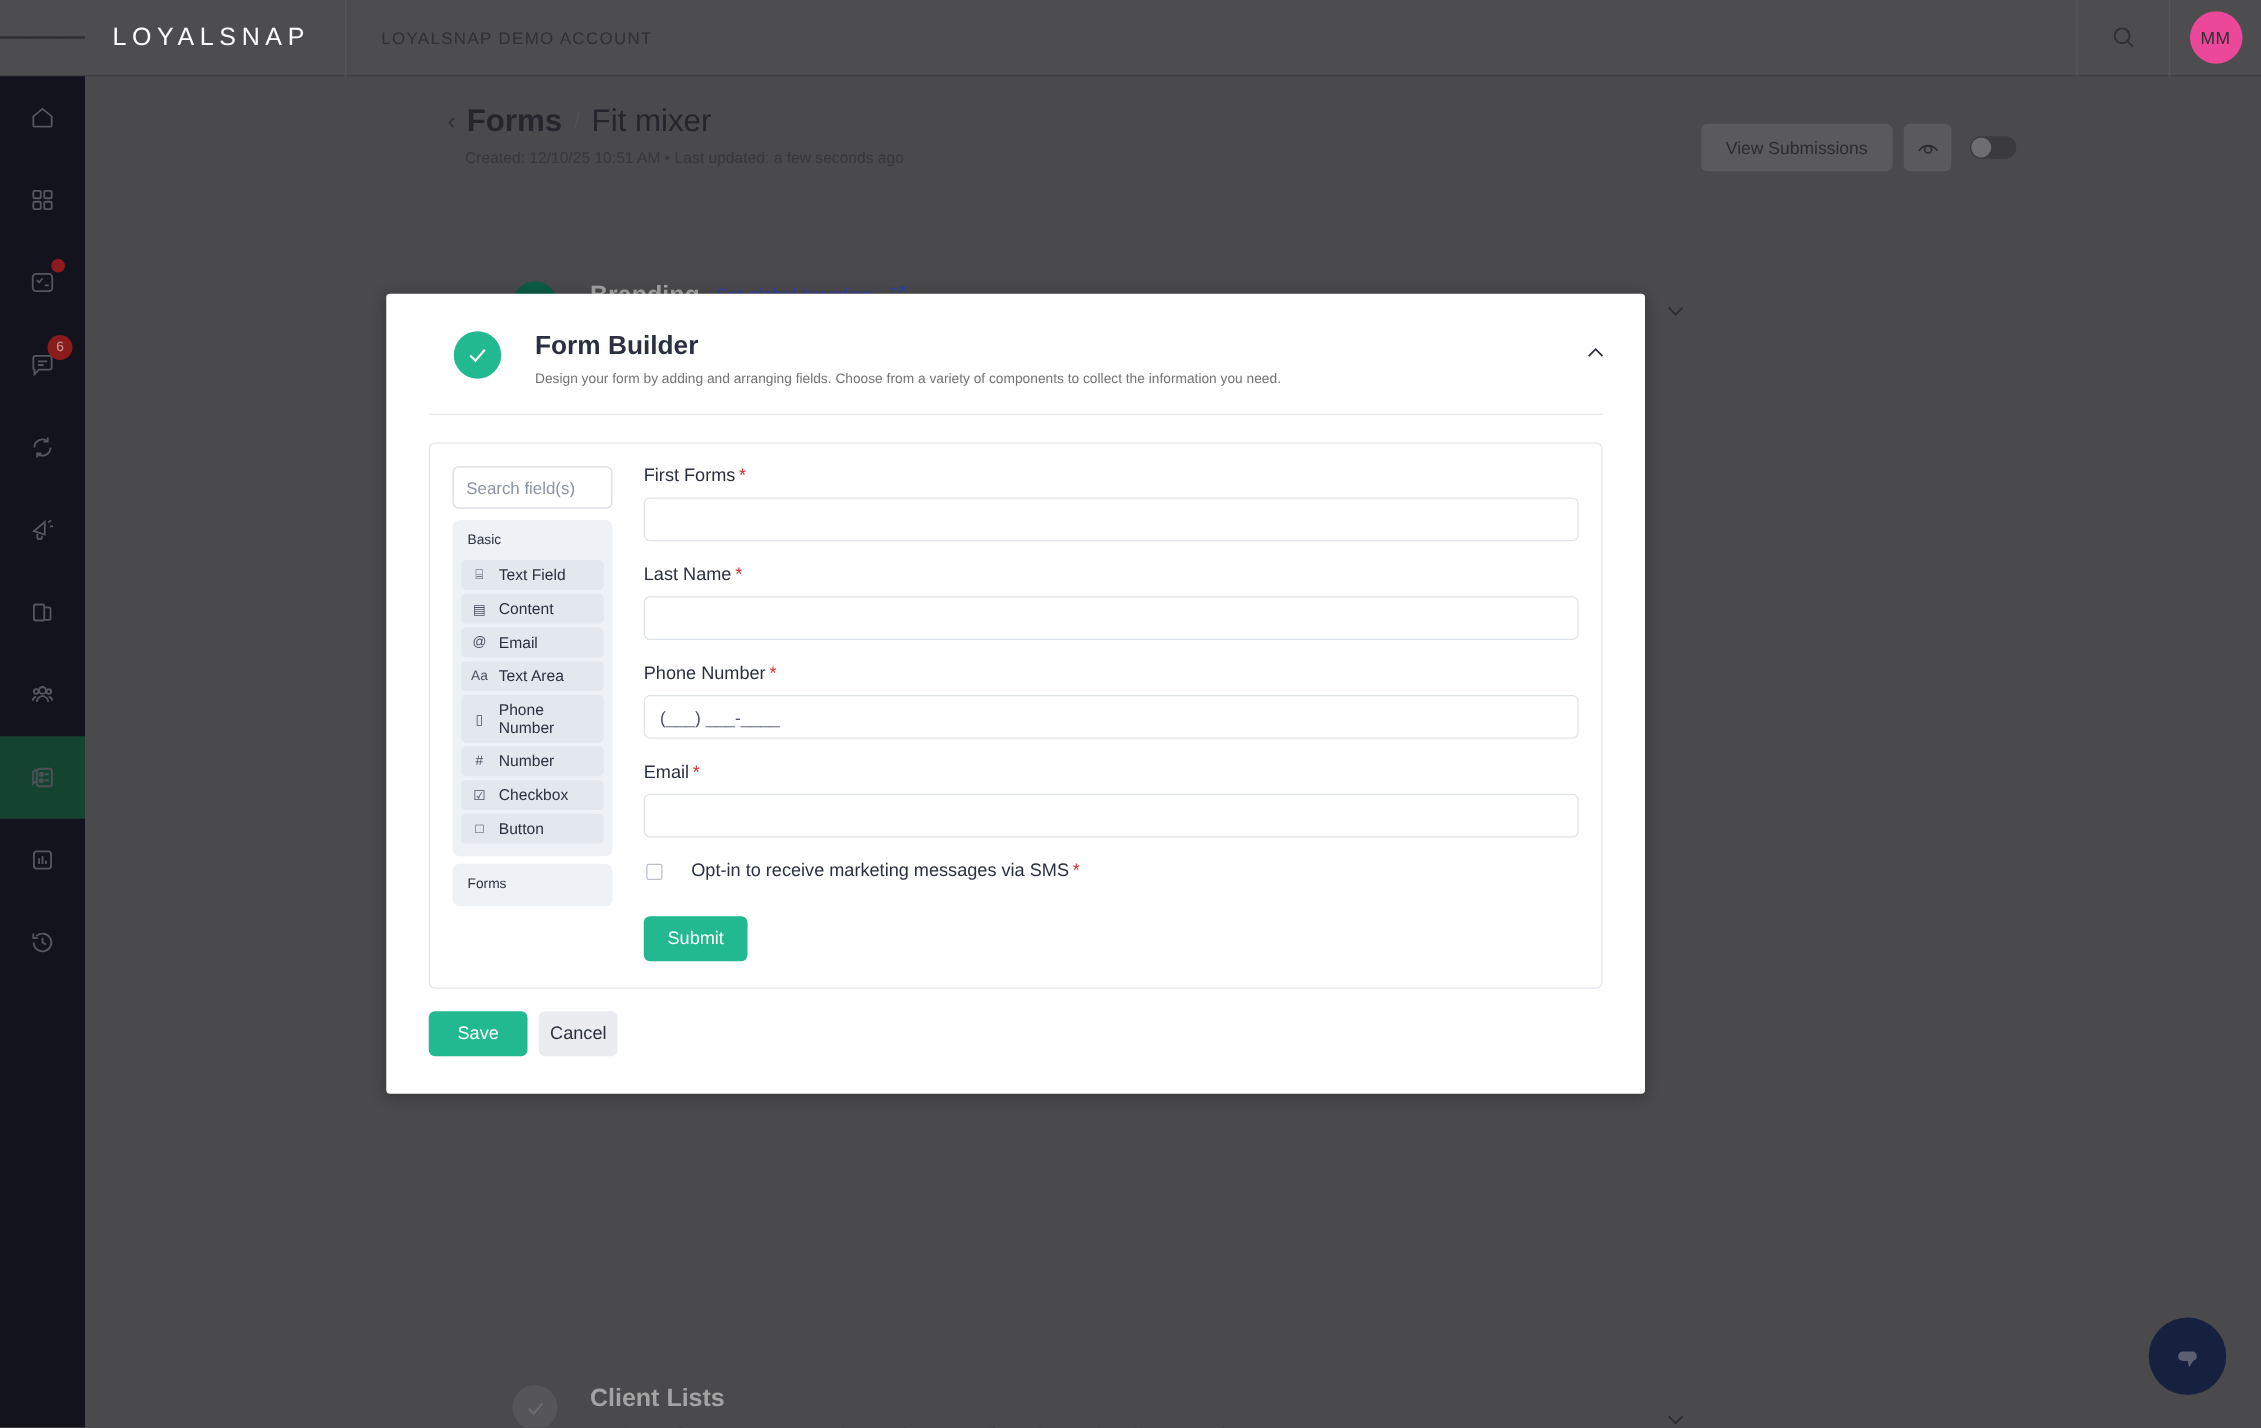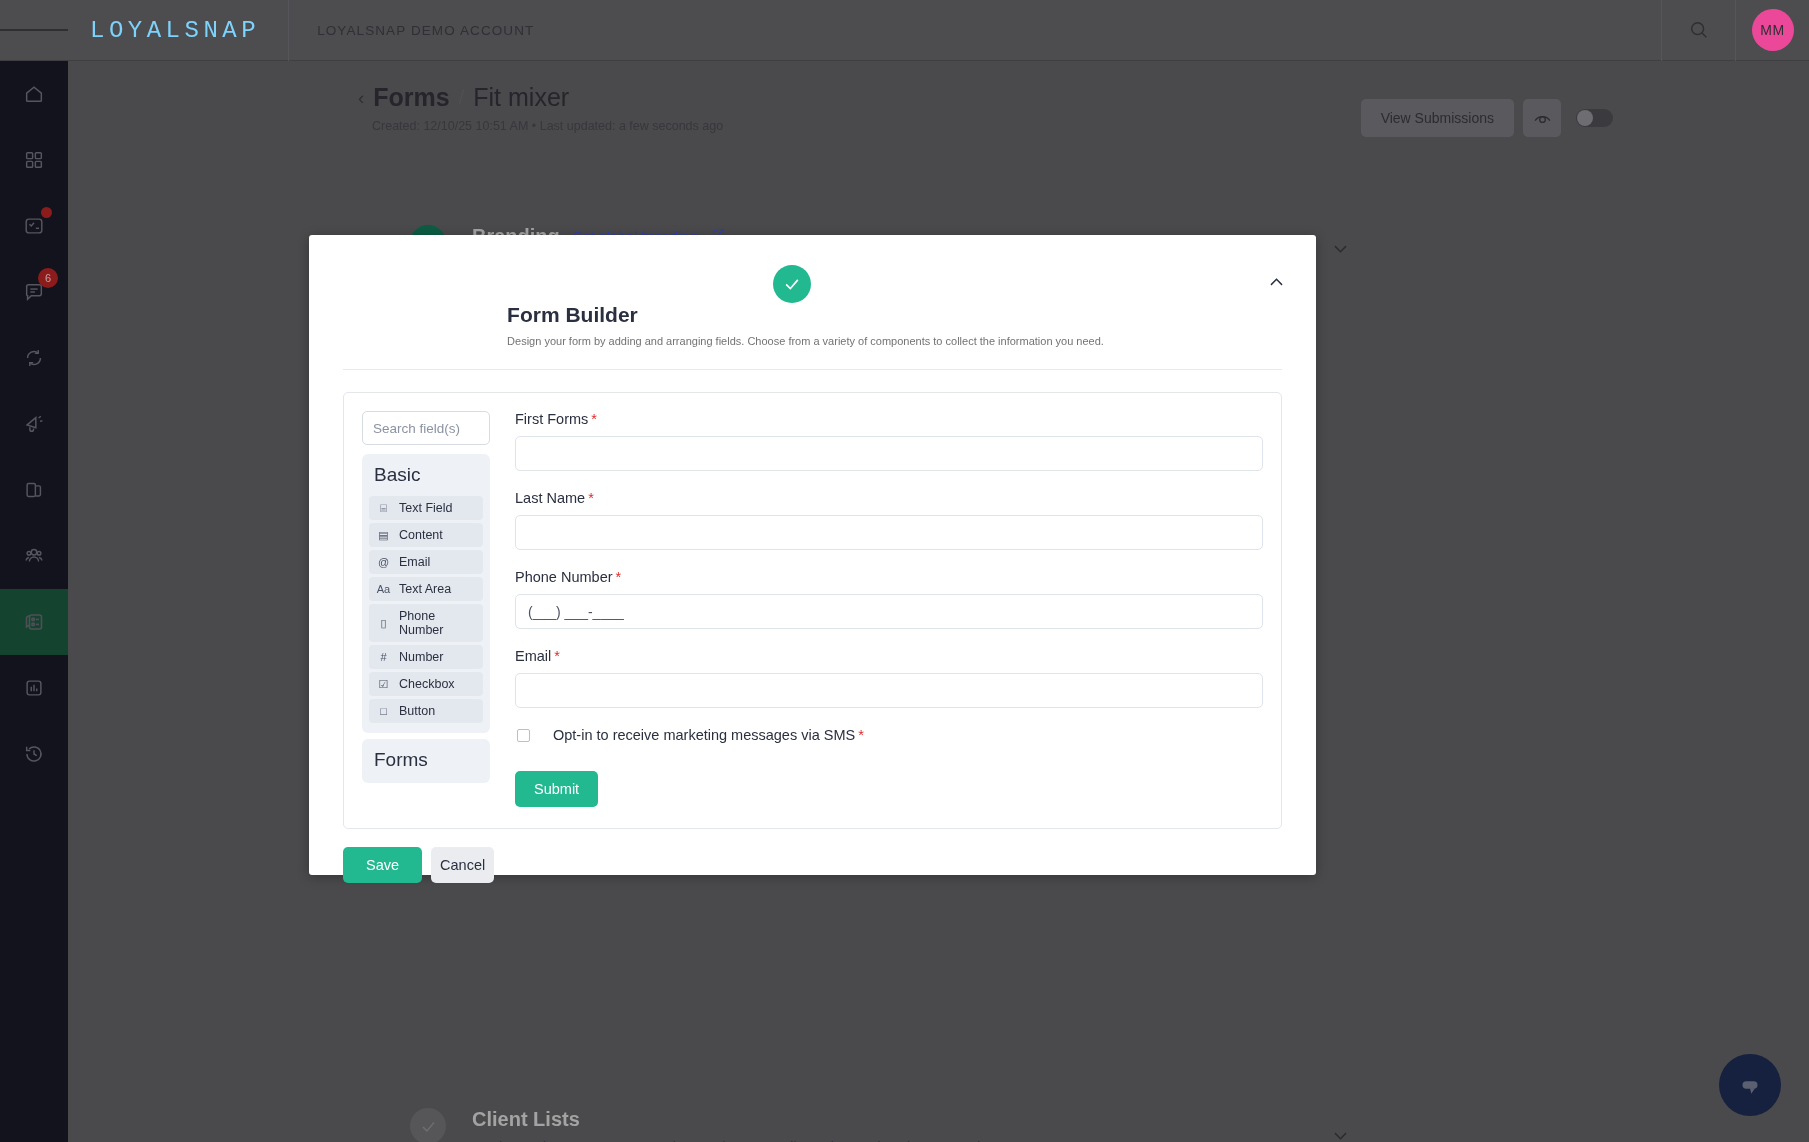--- a/index.html
+++ b/index.html
@@ -16,22 +16,22 @@
 
   
   .topbar {
     position: absolute; top: 0; left: 0; width: 1809px; height: 61px;
     background: #4d4d50; display: flex; align-items: center;
     border-bottom: 1px solid #3f3f42;
   }
   .hamburger { width: 68px; height: 61px; display: flex; align-items: center; justify-content: center; cursor: pointer; }
   .hamburger span { display: block; width: 26px; height: 2px; background: #2e2e33; margin: 3px 0; }
   .brand {
-    color: #7dd3fc; font-size: 24px; letter-spacing: 4.5px;
-    padding-left: 22px; font-weight: 400; font-family: Liberation Mono, monospace;
+    color: #ffffff; font-size: 20px; letter-spacing: 4.5px;
+    padding-left: 22px; font-weight: 400;
   }
   .brand-sep { width: 1px; height: 61px; background: #56565a; margin-left: 28px; }
   .account {
     color: #2f2f35; font-size: 13.5px; letter-spacing: 1.1px; padding-left: 28px;
   }
   .topbar-right { margin-left: auto; display: flex; align-items: center; height: 61px; }
   .tb-cell { width: 74px; height: 61px; display: flex; align-items: center; justify-content: center;
              border-left: 1px solid #56565a; cursor: pointer; }
   .avatar-cell { width: 74px; height: 61px; display: flex; align-items: center; justify-content: center; border-left: 1px solid #56565a; }
   .avatar {
@@ -110,21 +110,21 @@
   .sec-link { font-size: 14.5px; color: #2f3fa8; cursor: pointer; }
   .sec-desc { margin-top: 8px; font-size: 14px; color: #303036; }
   .chevron-dim { position: absolute; right: 34px; cursor: pointer; }
 
   
   .modal {
     position: absolute; left: 309px; top: 235px; width: 1007px; height: 640px;
     background: #ffffff; border-radius: 3px; z-index: 50;
     box-shadow: 0 2px 12px rgba(0,0,0,.28);
   }
-  .modal-head { display: flex; align-items: center; padding: 30px 34px 0 20px; position: relative; flex-direction: column; }
+  .modal-head { display: flex; align-items: flex-start; padding: 30px 34px 0 54px; position: relative; }
   .modal-check {
     width: 38px; height: 38px; border-radius: 50%; background: #22b890; flex: none; margin-right: 27px;
     display: flex; align-items: center; justify-content: center;
   }
   .modal-check svg { stroke: #ffffff; fill: none; stroke-width: 2; }
   .modal-title { font-size: 21px; color: #2b3040; font-weight: 600; }
   .modal-desc { margin-top: 8px; font-size: 11px; color: #737373; }
   .modal-chevron { position: absolute; right: 30px; top: 38px; cursor: pointer; }
   .modal-hr { margin: 22px 34px 0 34px; height: 1px; background: #e7e9ee; }
 
@@ -133,21 +133,21 @@
     height: 437px; display: flex; padding: 18px;
   }
   .palette { width: 128px; flex: none; }
   .search-input {
     width: 128px; height: 34px; border: 1px solid #d8dce3; border-radius: 5px;
     font-size: 13.5px; color: #2b3040; padding: 0 10px; outline: none;
     font-family: "Liberation Sans", sans-serif; background: #fff;
   }
   .search-input::placeholder { color: #8b93a3; }
   .pal-group { margin-top: 9px; background: #eef2f7; border-radius: 6px; padding: 0 0 7px 0; }
-  .pal-group-title { font-size: 19px; color: #2b3040; padding: 10px 12px 10px 12px; }
+  .pal-group-title { font-size: 11px; color: #2b3040; padding: 10px 12px 10px 12px; }
   .pal-item {
     display: flex; align-items: center; gap: 9px; margin: 0 7px 3px 7px;
     background: #e3e8ef; border-radius: 4px; padding: 5px 8px; cursor: grab;
     font-size: 12.5px; color: #2b3040;
   }
   .pal-ico { width: 13px; text-align: center; color: #4b5263; font-size: 11px; flex: none;
              display: flex; align-items: center; justify-content: center; }
   .pal-group.collapsed { padding-bottom: 0; }
   .pal-group.collapsed .pal-group-title { padding-bottom: 12px; }
 

